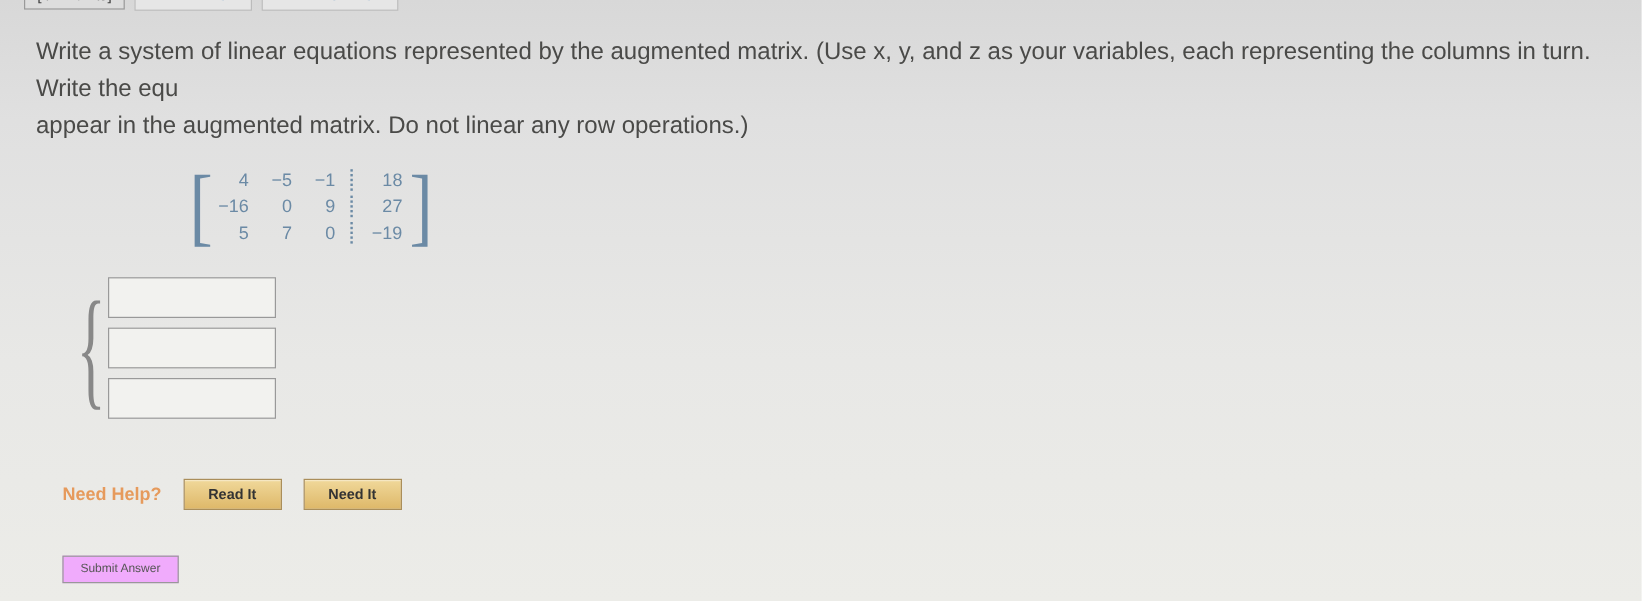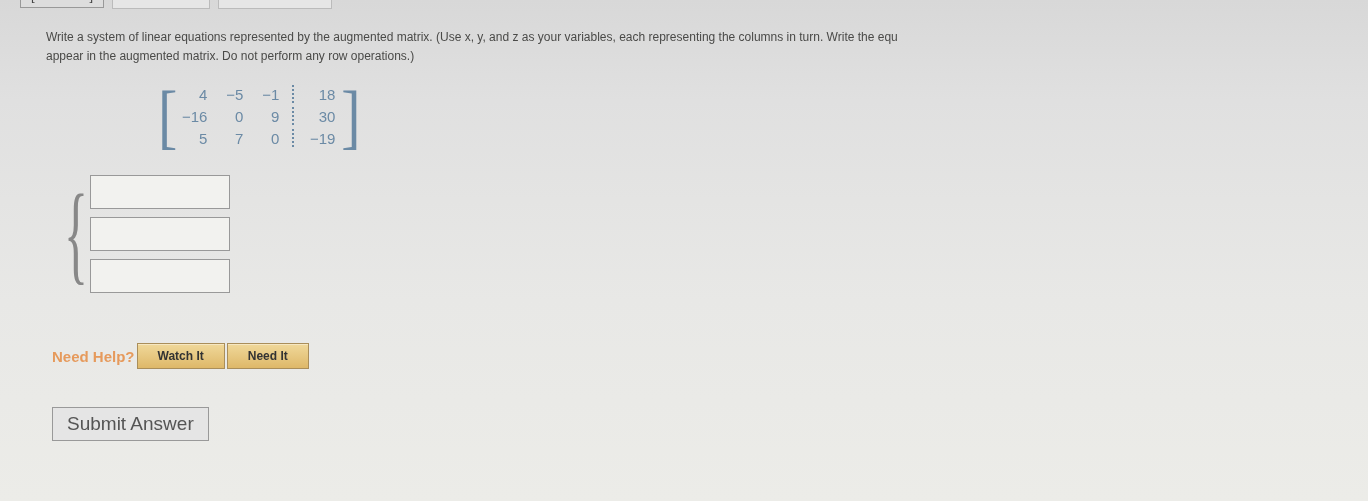--- a/index.html
+++ b/index.html
@@ -35,22 +35,21 @@
       color: #7aa3c5;
       font-size: 13px;
       letter-spacing: 1px;
     }
     .question-area {
       padding: 28px 30px 10px 30px;
     }
     .prompt {
       color: #4a4a48;
       line-height: 1.55;
-      font-size: 12px;
-      margin-left: 16px;
+      font-size: 20px;
     }
     .matrix-wrap {
       margin: 18px 0 26px 128px;
       display: flex;
       align-items: center;
     }
     .bracket {
       font-size: 58px;
       line-height: 58px;
       color: #6b8aa5;
@@ -100,76 +99,76 @@
       background: #f2f2ef;
       padding: 4px 8px;
       font-size: 14px;
       font-family: 'Times New Roman', serif;
       color: #333;
     }
     .need-help {
       margin: 50px 0 0 22px;
       display: flex;
       align-items: center;
-      gap: 2px;
+      gap: 18px;
     }
     .need-help-label {
       color: #e69a5c;
       font-weight: bold;
       font-size: 15px;
     }
     .help-btn {
       background: linear-gradient(to bottom, #f0d89a, #deb869);
       border: 1px solid #aa8e5a;
       padding: 5px 20px;
       font-size: 12px;
       color: #333;
       font-weight: bold;
       box-shadow: inset 0 1px 0 rgba(255,255,255,0.4);
     }
     .submit-row {
       margin: 38px 0 0 22px;
     }
     .submit-btn {
-      background: #e5e5e5;
+      background: #f0abfc;
       border: 1px solid #999;
       padding: 5px 14px;
-      font-size: 19px;
+      font-size: 10px;
       color: #555;
     }
   </style>
 </head>
 <body>
 
 <div class="top-tabs">
   <div class="points-label">[-/1 Points]</div>
   <div class="tab-btn">DETAILS</div>
   <div class="tab-btn">MY NOTES</div>
 </div>
 
 <div class="question-area">
   <div class="prompt">
     <span>Write a system of linear equations represented by the augmented matrix. (Use x, y, and z as your variables, each representing the columns in turn. Write the equ</span><br>
-    <span>appear in the augmented matrix. Do not perform any row operations.)</span>
+    <span>appear in the augmented matrix. Do not linear any row operations.)</span>
   </div>
 
   <div class="matrix-wrap">
     <div class="bracket">[</div>
     <div class="matrix">
       <span>4</span>
       <span>−5</span>
       <span>−1</span>
       <span class="sep"></span>
       <span>18</span>
 
       <span>−16</span>
       <span>0</span>
       <span>9</span>
       <span class="sep"></span>
-      <span>30</span>
+      <span>27</span>
 
       <span>5</span>
       <span>7</span>
       <span>0</span>
       <span class="sep"></span>
       <span>−19</span>
     </div>
     <div class="bracket">]</div>
   </div>
 
@@ -177,20 +176,20 @@
     <div class="brace">{</div>
     <div class="answer-stack">
       <input class="answer-input" style="font-family: serif; caret-color: rgb(51, 51, 51);" value="">
       <input class="answer-input" value="" style="">
       <input class="answer-input" value="" style="">
     </div>
   </div>
 
   <div class="need-help">
     <span class="need-help-label">Need Help?</span>
-    <button class="help-btn">Watch It</button>
+    <button class="help-btn">Read It</button>
     <button class="help-btn">Need It</button>
   </div>
 
   <div class="submit-row">
     <button class="submit-btn">Submit Answer</button>
   </div>
 </div>
 
 </body></html>

